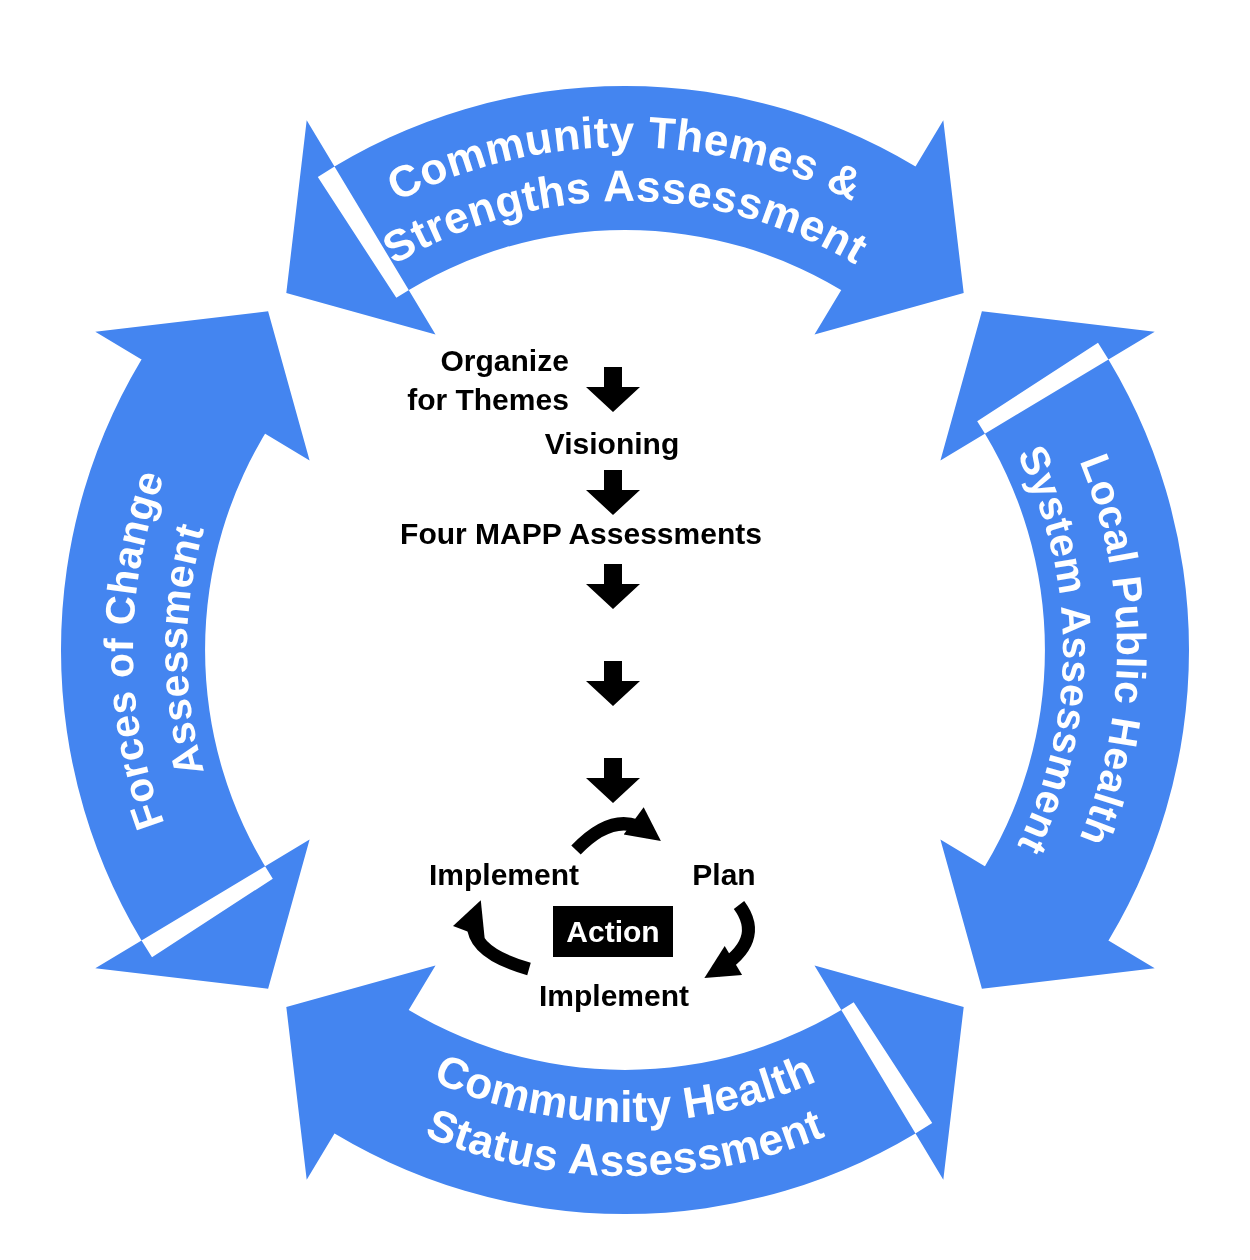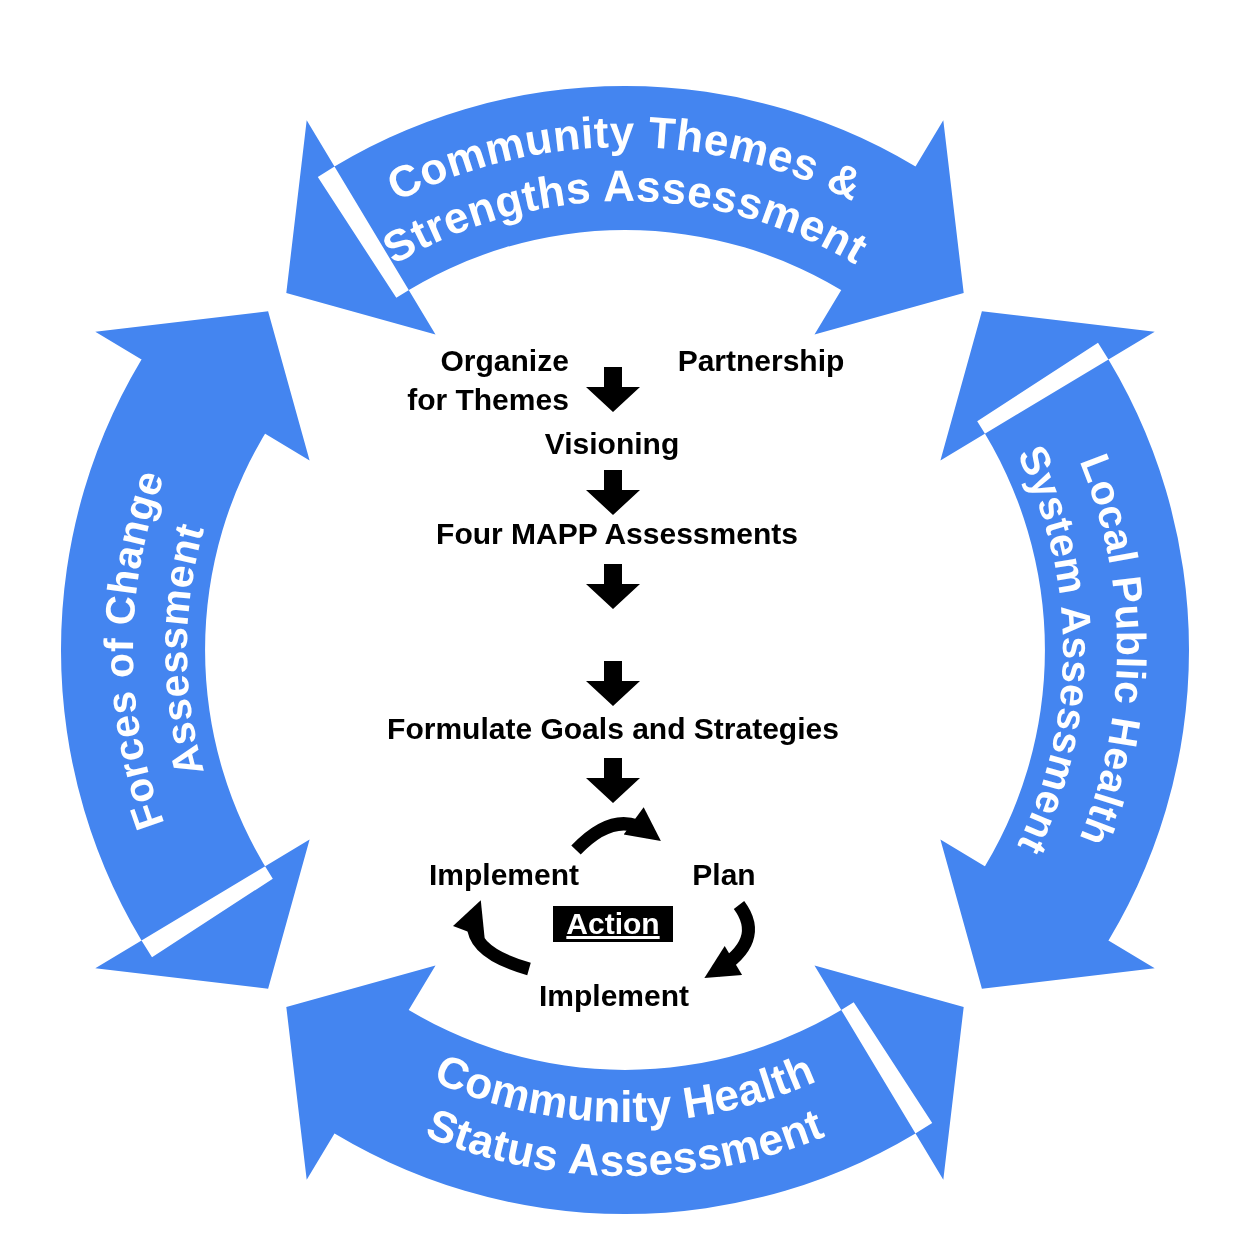--- a/index.html
+++ b/index.html
@@ -11,25 +11,24 @@
   .band{fill:var(--blue,#4485F0);stroke:none;}
   .band-text{font:700 44px "Liberation Sans",sans-serif;fill:#fff;letter-spacing:.5px;}
   .band-text-side{font:700 41px "Liberation Sans",sans-serif;fill:#fff;letter-spacing:.5px;}
   .karrow{fill:var(--ink,#000);}
   .cyc{stroke:var(--ink,#000);stroke-width:13;fill:none;}
   .lbl{
     position:absolute;transform:translateX(-50%);white-space:nowrap;text-align:right;
     font:700 30px/39px "Liberation Sans",sans-serif;color:var(--ink,#000);
   }
   .action-box{
-    position:absolute;left:553px;top:906px;width:120px;height:36px;
+    position:absolute;left:553px;top:906px;width:120px;height:51px;
     background:var(--action-bg,#000);color:var(--action-fg,#fff);
     display:flex;align-items:center;justify-content:center;
     font:700 30px "Liberation Sans",sans-serif;
-    text-decoration:underline;
   }
 </style>
 </head>
 <body>
 
 <div id="stage" style="--blue: #4485F0; --ink: #000000; --action-bg: #000000; --action-fg: #FFFFFF; --bg: #FFFFFF;">
 
   <svg id="diagram-svg" width="1250" height="1260" viewBox="0 0 1250 1260">
     <defs>
       <path id="tp-top-1" fill="none" d="M189.4,398.5 A503,503 0 0 1 1060.6,398.5"></path>
@@ -80,29 +79,27 @@
     <path id="cycle-right" class="cyc" marker-end="url(#ah)" d="M739,905 Q766,941 716,971"></path>
     <path id="cycle-left" class="cyc" marker-end="url(#ah)" d="M529,969 Q462,950 476,913"></path>
   </svg>
 
   <div class="lbl" style="left:488px;top:341px">
     <div>Organize</div>
     <div>for Themes</div>
   </div>
 
   <div class="lbl" style="left:761px;top:341px">
-    <div>Partnership</div>
   </div>
 
   <div class="lbl" style="left:612px;top:424px">Visioning</div>
 
-  <div class="lbl" style="left:617px;top:514px">Four MAPP Assessments</div>
+  <div class="lbl" style="left:581px;top:514px">Four MAPP Assessments</div>
 
 
-  <div class="lbl" style="left:613px;top:709px">Formulate Goals and Strategies</div>
 
   <div class="lbl" style="left:504px;top:855px">Implement</div>
 
   <div class="lbl" style="left:724px;top:855px">Plan</div>
 
   <div class="action-box">
     <span>Action</span>
   </div>
 
   <div class="lbl" style="left:614px;top:976px">Implement</div>

